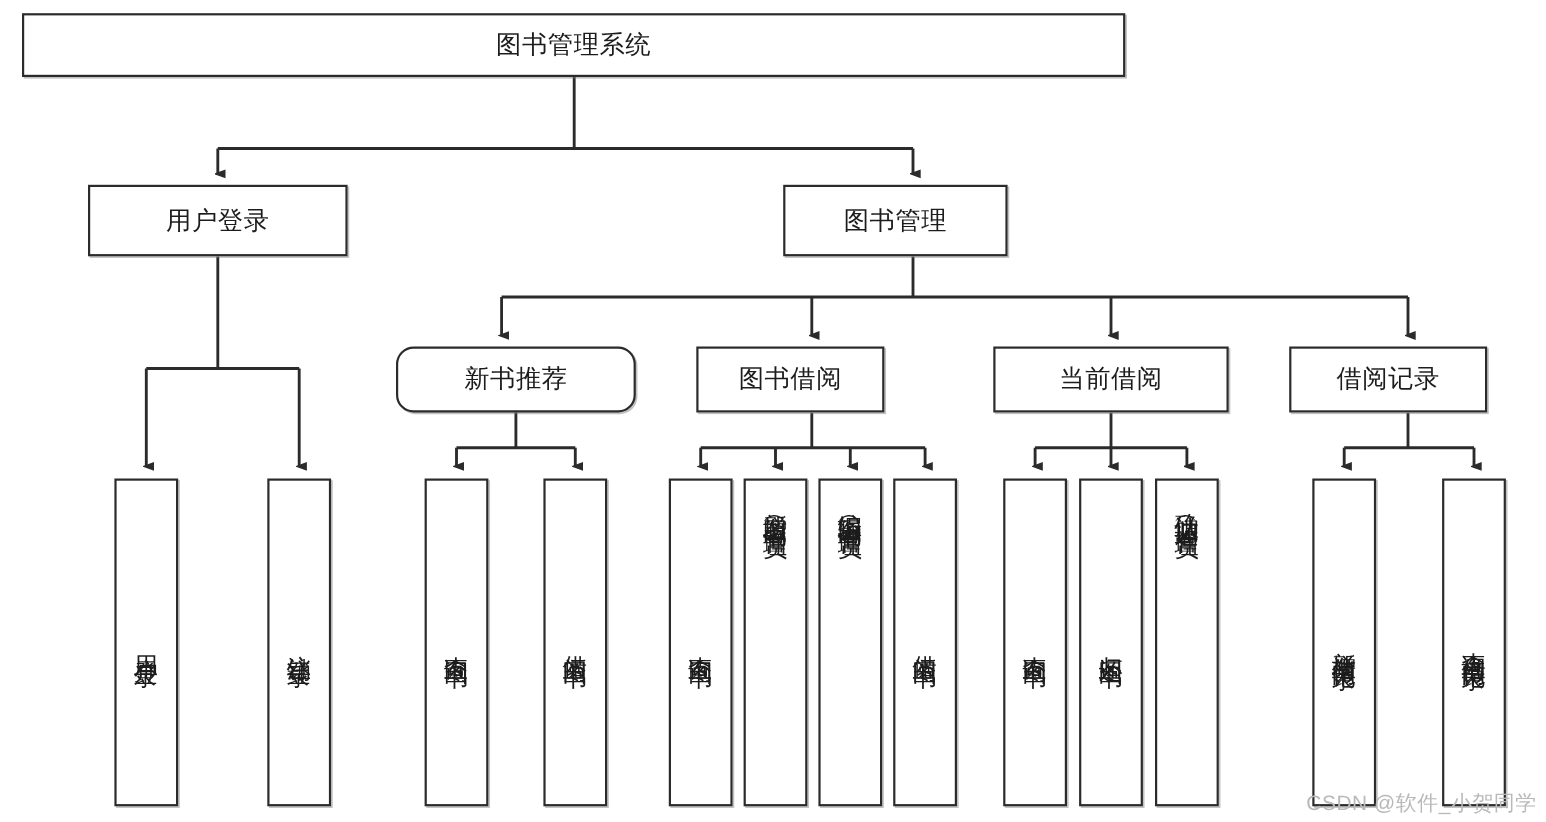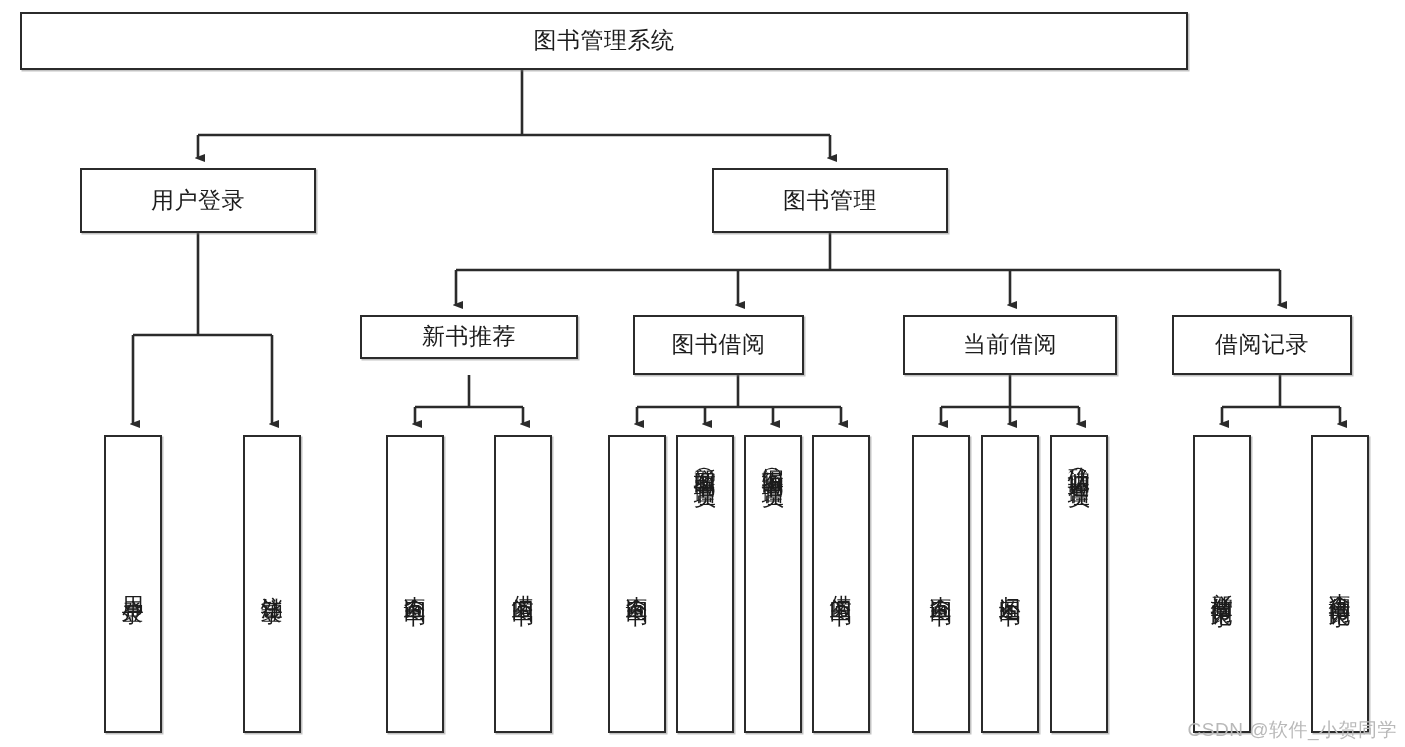--- a/index.html
+++ b/index.html
@@ -122,32 +122,32 @@
       <path d="M1010,407 L1010,424" marker-end="url(#arrow)"></path>
       <path d="M1079,407 L1079,424" marker-end="url(#arrow)"></path>
 
       <path d="M1280,375 L1280,407"></path>
       <path d="M1222,407 L1340,407"></path>
       <path d="M1222,407 L1222,424" marker-end="url(#arrow)"></path>
       <path d="M1340,407 L1340,424" marker-end="url(#arrow)"></path>
     </g>
   </svg>
 
-  <div class="node horiz" style="left:20px; top:12px; width:1168px; height:58px;">
+  <div class="node horiz" style="left:20px; top:12px; width:1003px; height:58px;">
     <span class="label">图书管理系统</span>
   </div>
 
   <div class="node horiz" style="left:80px; top:168px; width:236px; height:65px;">
     <span class="label">用户登录</span>
   </div>
-  <div class="node horiz" style="left:712px; top:168px; width:236px; height:65px;">
+  <div class="node horiz" style="left:712px; top:168px; width:204px; height:65px;">
     <span class="label">图书管理</span>
   </div>
 
-  <div class="node horiz" style="left:360px; top:315px; width:218px; height:44px;">
+  <div class="node horiz" style="left:360px; top:315px; width:218px; height:60px;border-radius:16px;">
     <span class="label">新书推荐</span>
   </div>
   <div class="node horiz" style="left:633px; top:315px; width:171px; height:60px;">
     <span class="label">图书借阅</span>
   </div>
   <div class="node horiz" style="left:903px; top:315px; width:214px; height:60px;">
     <span class="label">当前借阅</span>
   </div>
   <div class="node horiz" style="left:1172px; top:315px; width:180px; height:60px;">
     <span class="label">借阅记录</span>

